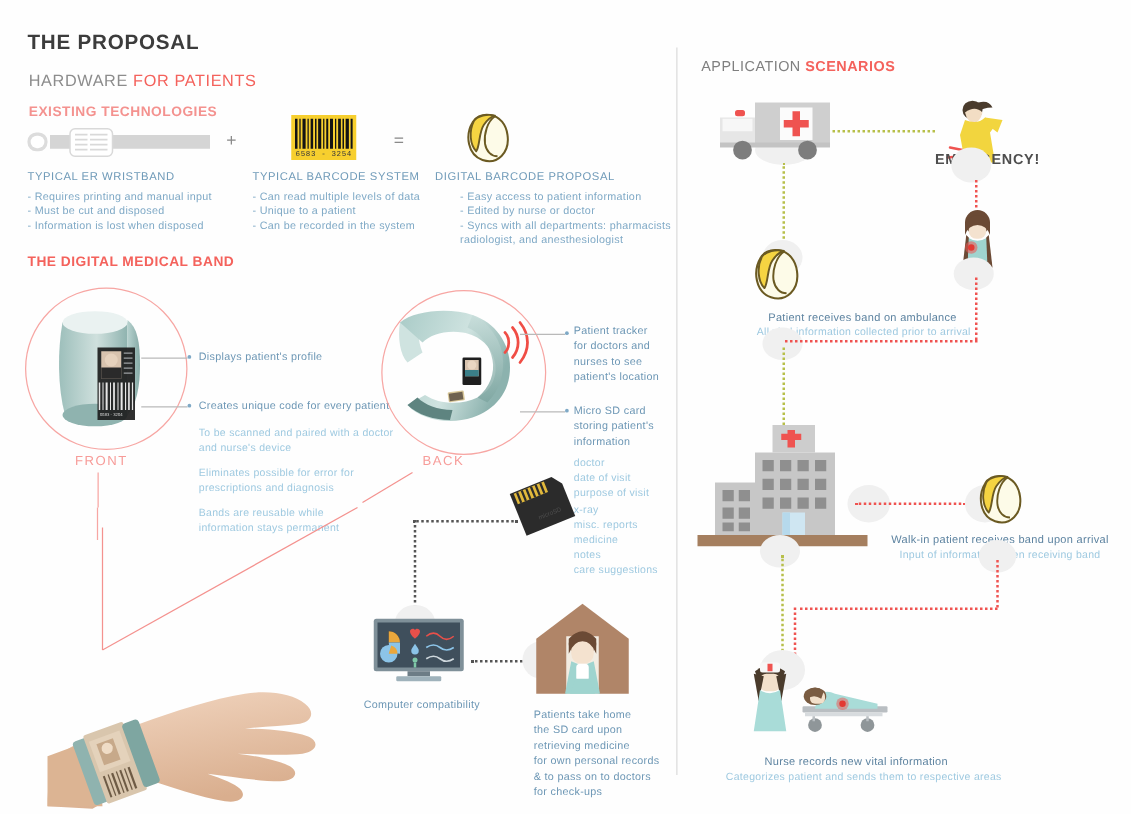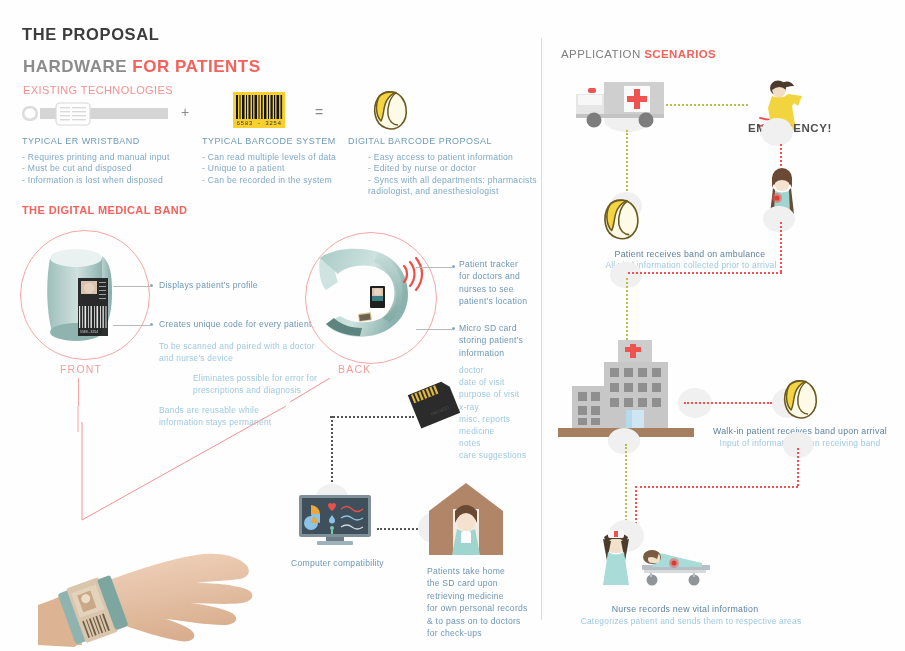--- a/index.html
+++ b/index.html
@@ -4,24 +4,24 @@
 <style>
   html,body{margin:0;padding:0;background:#ffffff;}
   body{
     width:905px;height:651px;position:relative;overflow:hidden;
     font-family:"Liberation Sans","DejaVu Sans",sans-serif;
     background:#fefefe;
   }
   .abs{position:absolute;}
   
   .h1{font-size:16.5px;font-weight:bold;color:#3c3c3c;letter-spacing:.6px;}
-  .h2{font-size:17px;font-weight:bold;letter-spacing:.5px;}
+  .h2{font-size:13px;font-weight:normal;letter-spacing:.5px;}
   .h2 .grey{color:#8c8c8c;}
   .h2 .red{color:#f4625c;}
-  .h3-red{font-size:11px;color:#f4928f;letter-spacing:.4px;}
+  .h3-red{font-size:11px;color:#f4928f;letter-spacing:.4px;font-weight:bold;}
   .h3-red-b{font-size:11px;font-weight:bold;color:#f4625c;letter-spacing:.4px;}
   .sect-title{font-size:11.5px;letter-spacing:.4px;}
   .sect-title .grey{color:#7f7f7f;}
   .sect-title .red{color:#f4625c;font-weight:bold;}
   .cap{font-size:8.6px;color:#7fa9c6;letter-spacing:.25px;line-height:1.32;}
   .cap-dark{font-size:8.8px;color:#5d83a0;letter-spacing:.25px;line-height:1.45;}
   .cap-mid{font-size:8.6px;color:#6d97b5;letter-spacing:.25px;line-height:1.45;}
   .cap-light{font-size:8.4px;color:#9ec9e0;letter-spacing:.25px;line-height:1.45;}
   .cap-hdr{font-size:9px;color:#6f9ab8;letter-spacing:.45px;}
   .lbl-front{font-size:10.5px;color:#f79c99;letter-spacing:1.2px;}
@@ -178,21 +178,21 @@
 <div class="abs leader" style="left:113px;top:286px;width:37px;"></div>
 <div class="abs bullet" style="left:150px;top:284px;"></div>
 <div class="abs cap-mid" style="left:159px;top:279px;">Displays patient's profile</div>
 
 <div class="abs leader" style="left:113px;top:325px;width:37px;"></div>
 <div class="abs bullet" style="left:150px;top:323px;"></div>
 <div class="abs cap-mid" style="left:159px;top:318px;">Creates unique code for every patient</div>
 
 <div class="abs cap-light" style="left:159px;top:340px;white-space:pre-line;">To be scanned and paired with a doctor
 and nurse's device</div>
-<div class="abs cap-light" style="left:159px;top:372px;white-space:pre-line;margin-left:34px;">Eliminates possible for error for
+<div class="abs cap-light" style="left:159px;top:372px;white-space:pre-line;">Eliminates possible for error for
 prescriptions and diagnosis</div>
 <div class="abs cap-light" style="left:159px;top:404px;white-space:pre-line;">Bands are reusable while
 information stays permanent</div>
 
 <div class="abs circ-outline" style="left:305px;top:232px;width:130px;height:130px;"></div>
 <div class="abs" style="left:312px;top:240px;">
   <svg width="120" height="116" viewBox="0 0 120 116">
     <defs>
       <linearGradient id="bk1" x1="0" y1="0" x2="1" y2="0.4">
         <stop offset="0%" stop-color="#a9cbc7"></stop>

